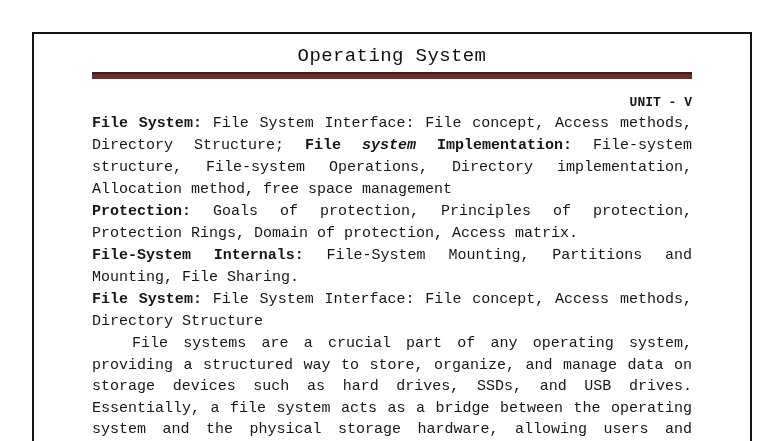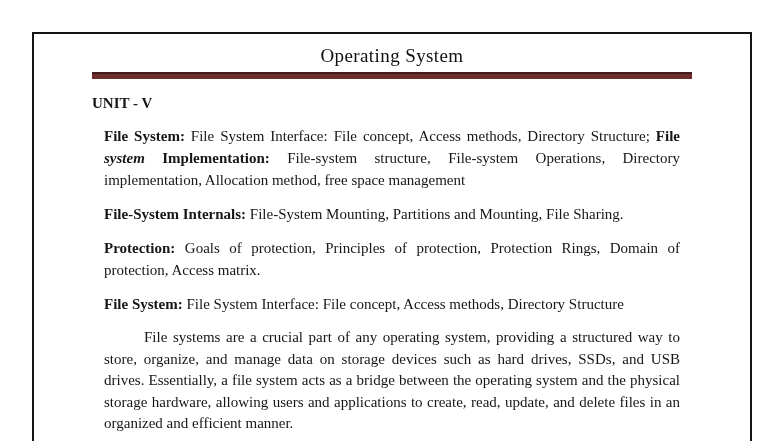--- a/index.html
+++ b/index.html
@@ -8,21 +8,21 @@
     width: 784px;
     height: 441px;
     overflow: hidden;
     background: #ffffff;
   }
   .canvas {
     position: relative;
     width: 784px;
     height: 364px;
     background: #ffffff;
-    font-family: Liberation Serif, serif;
+    font-family: Liberation Mono, monospace;
     color: #161616;
   }
   .page {
     position: absolute;
     left: 32px;
     top: 32px;
     width: 716px;
     height: 520px; 
     border: 2px solid #141414;
     background: #ffffff;
@@ -40,27 +40,27 @@
     color: #111111;
   }
   .rule {
     margin-top: 4px;
     height: 5px;
     background: #6e2d2d;
     border-top: 2px solid #451c1c;
   }
   .unit {
     margin-top: 14px;
-    text-align: left;
+    text-align: right;
     font-weight: bold;
-    font-size: 15px;
+    font-size: 13px;
     line-height: 20px;
   }
   p.para {
-    margin: 12px;
+    margin: 0;
     text-align: justify;
     font-size: 15px;
     line-height: 22px;
   }
   p.body-para {
     line-height: 21.5px;
   }
   .section-heading {
     margin-top: 12px;
   }
@@ -81,23 +81,23 @@
     <div class="content">
 
       <div class="title">Operating System</div>
 
       <div class="rule"></div>
 
       <div class="unit">UNIT - V</div>
 
       <p class="para first-block"><span class="b">File System:</span><span> File System Interface: File concept, Access methods, Directory Structure; </span><span class="b">File </span><span class="bi">system</span><span class="b"> Implementation:</span><span> File-system structure, File-system Operations, Directory implementation, Allocation method, free space management</span></p>
 
+      <p class="para"><span class="b">Protection:</span><span> Goals of protection, Principles of protection, Protection Rings, Domain of protection, Access matrix.</span></p>
+
       <p class="para"><span class="b">File-System Internals:</span><span> File-System Mounting, Partitions and Mounting, File Sharing.</span></p>
-
-      <p class="para"><span class="b">Protection:</span><span> Goals of protection, Principles of protection, Protection Rings, Domain of protection, Access matrix.</span></p>
 
       <p class="para section-heading"><span class="b">File System:</span><span> File System Interface: File concept, Access methods, Directory Structure</span></p>
 
 
       <p class="para body-para indent">File systems are a crucial part of any operating system, providing a structured way to store, organize, and manage data on storage devices such as hard drives, SSDs, and USB drives. Essentially, a file system acts as a bridge between the operating system and the physical storage hardware, allowing users and applications to create, read, update, and delete files in an organized and efficient manner.</p>
 
     </div>
   </div>
 </div>
 

